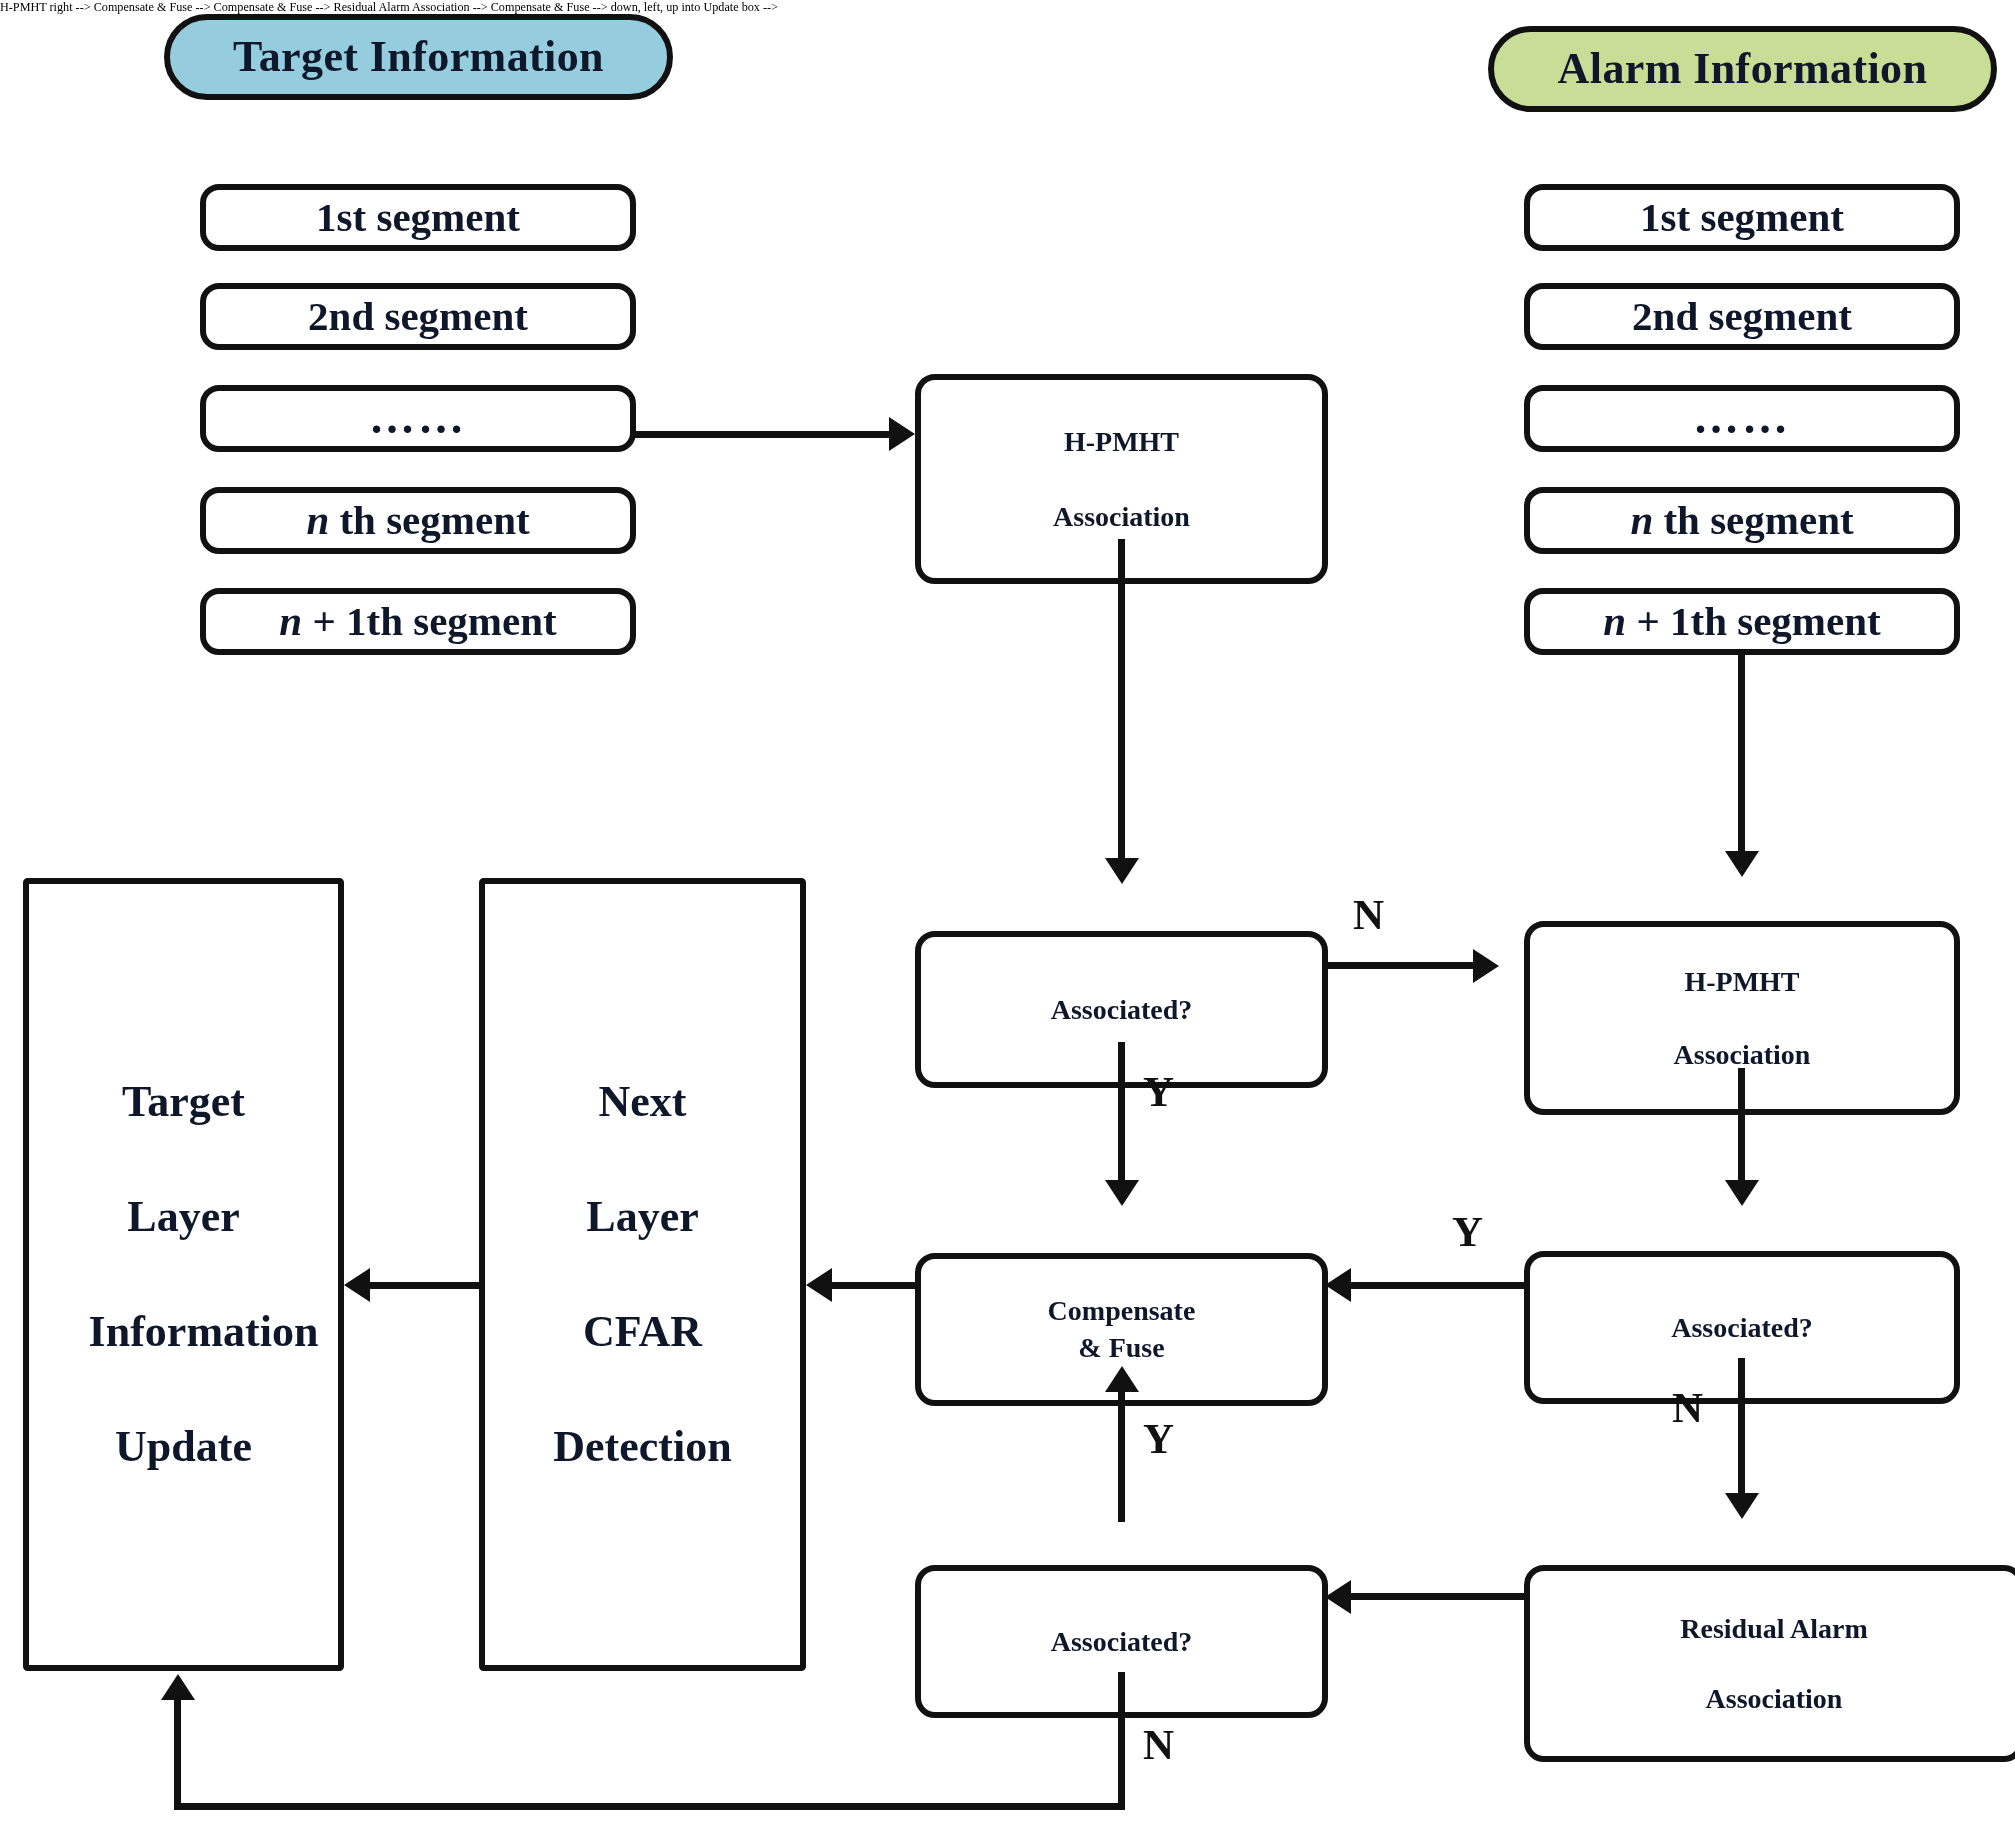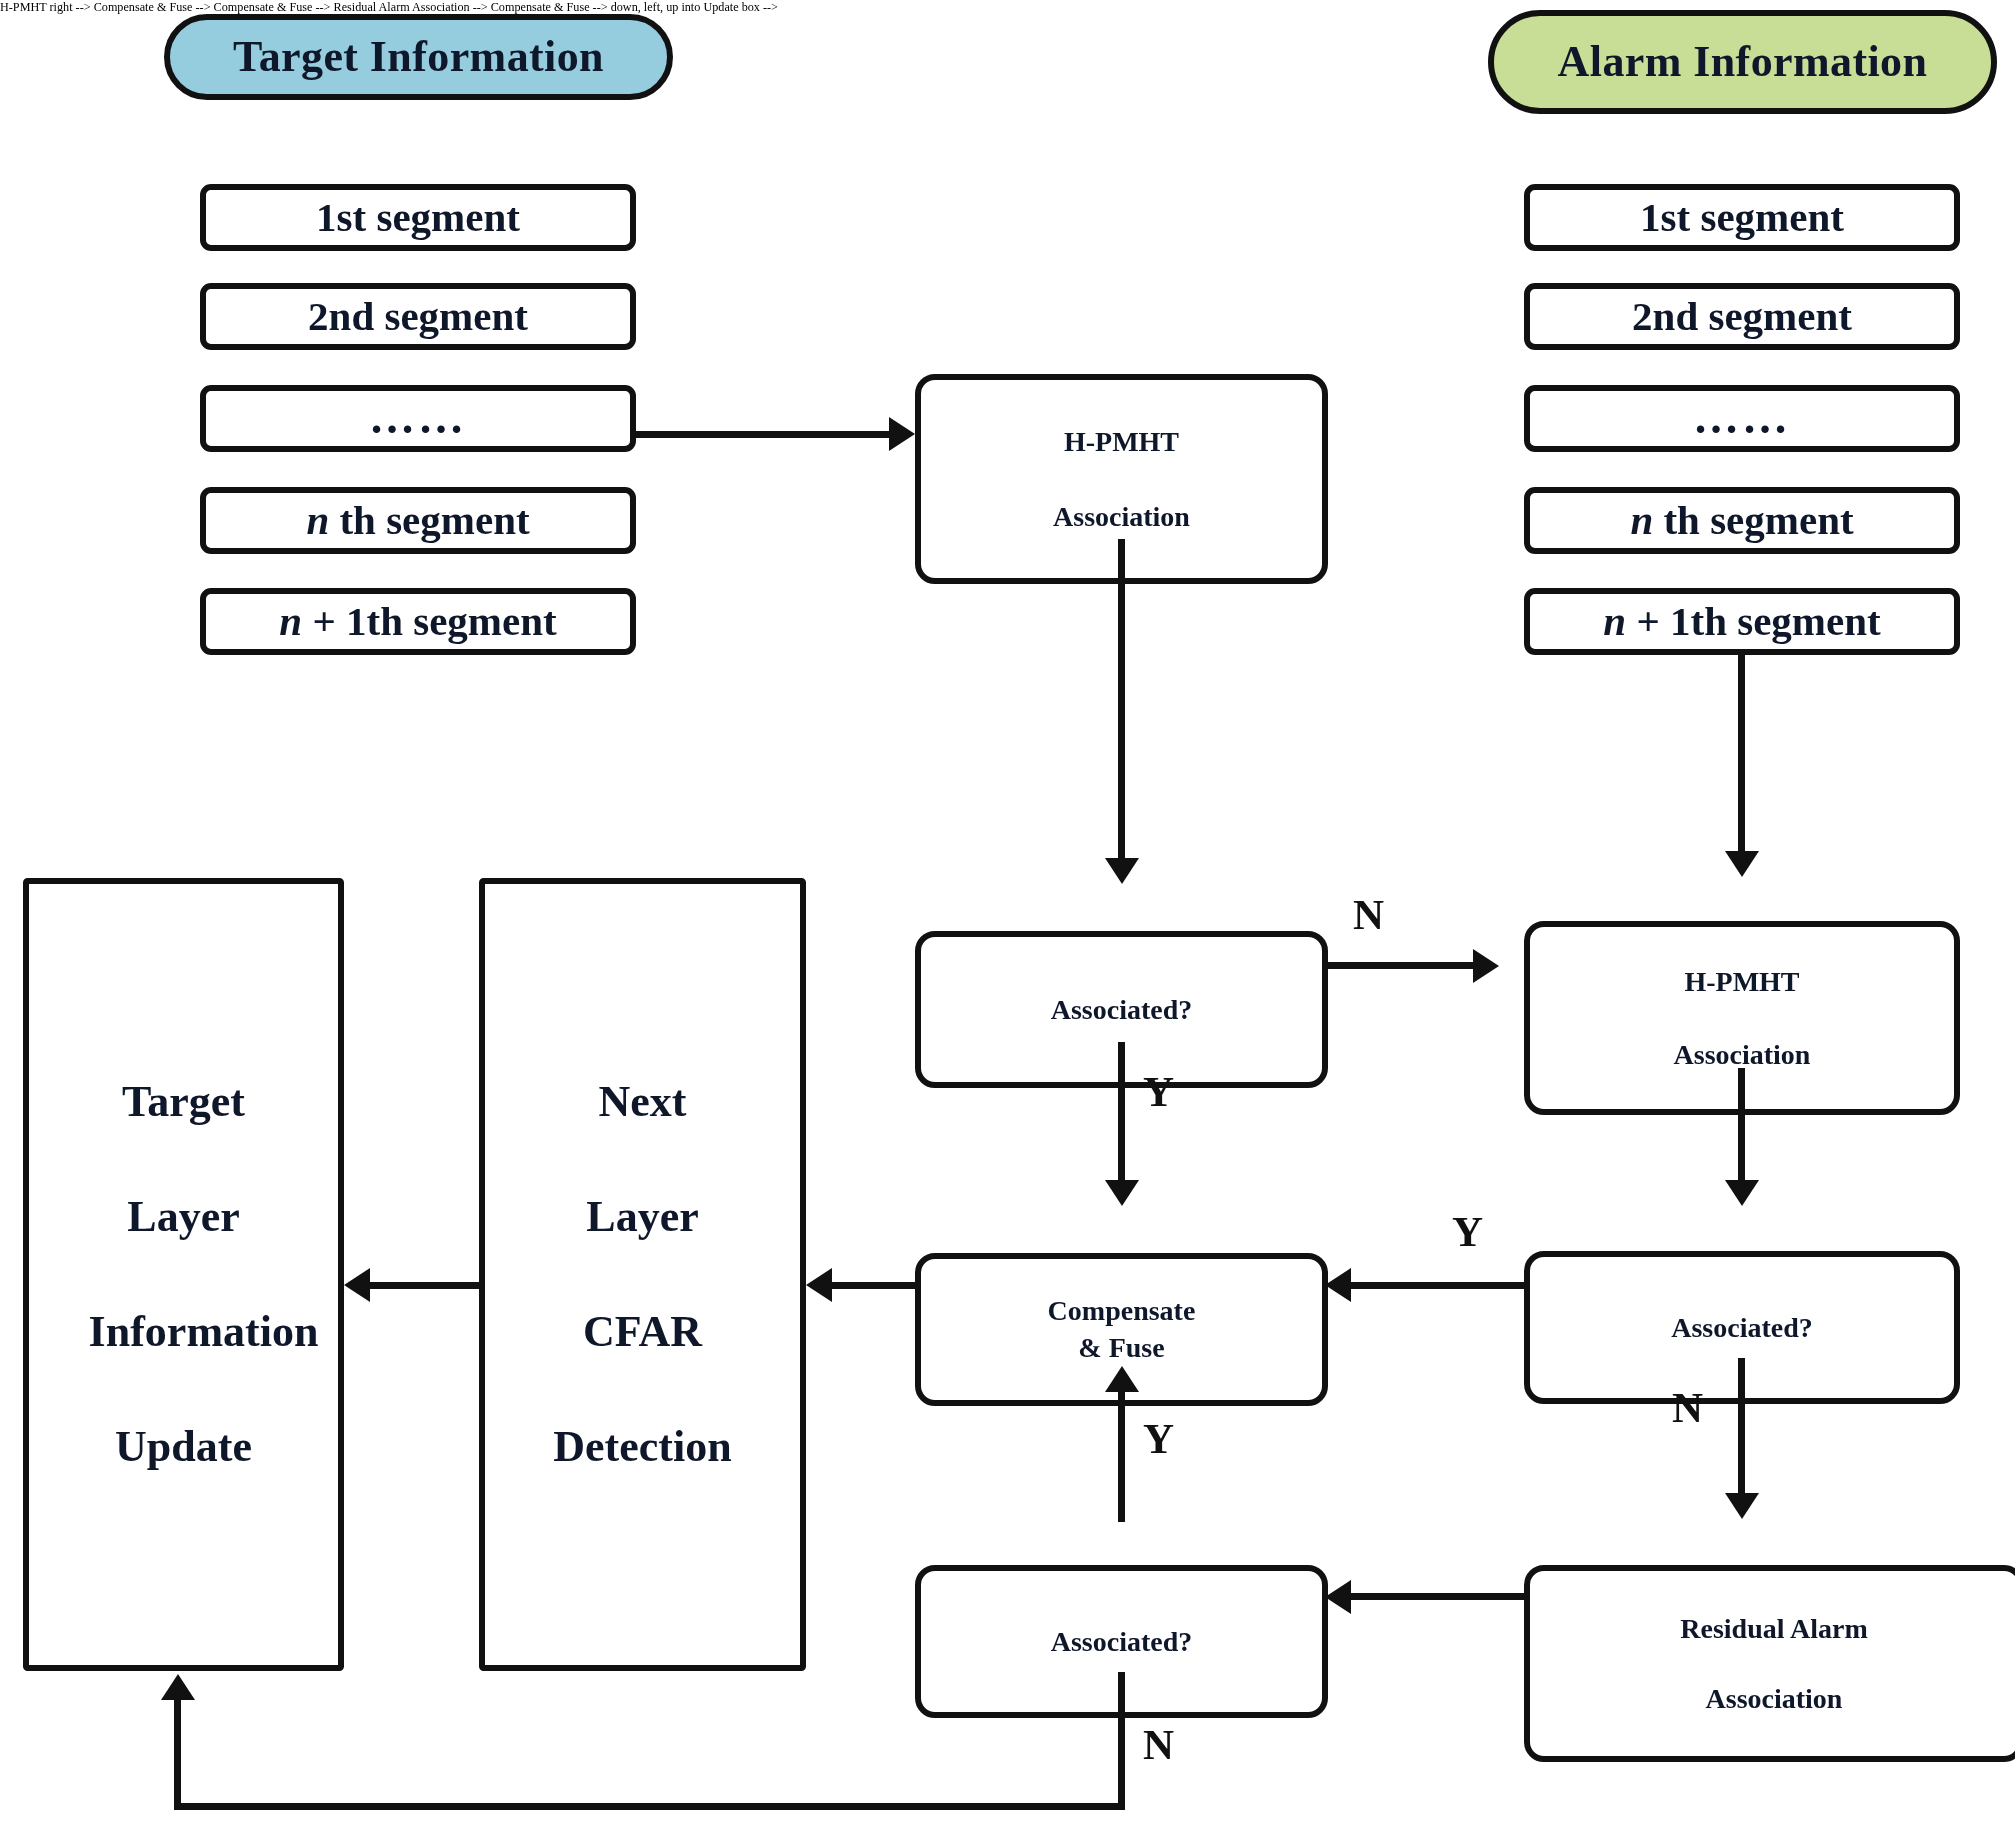--- a/index.html
+++ b/index.html
@@ -16,21 +16,21 @@
     flex-direction:column;
     align-items:center;
     justify-content:center;
     text-align:center;
     color:#0f172a;
     font-weight:bold;
     line-height:1.05;
   }
   .pill{ border-radius:69px; }
   .rnd{ border-radius:20px; }
-  .seg{ border-radius:11px; }
+  .seg{ border-radius:19px; }
   .sq{ border-radius:4.6px; }
 
   .node .ln{ display:block; }
 
   
   .t-head{ font-size:44px; letter-spacing:0.4px; }
   .t-seg { font-size:41px; }
   .t-proc{ font-size:28px;margin-top:44px; }
   .t-big { font-size:44px; }
   .t-dots{ font-size:46px; letter-spacing:3.1px; }
@@ -75,21 +75,21 @@
     <span class="ln">……</span>
   </div>
   <div class="node seg t-seg" style="left:200px;top:487px;width:436px;height:67px;">
     <span class="ln"><i class="it">n</i><span> th segment</span></span>
   </div>
   <div class="node seg t-seg" style="left:200px;top:588px;width:436px;height:67px;">
     <span class="ln"><i class="it">n</i><span> + 1th segment</span></span>
   </div>
 
   
-  <div class="node pill fill-green t-head" style="left:1488px;top:10px;width:509px;height:104px;">
+  <div class="node pill fill-green t-head" style="left:1488px;top:26px;width:509px;height:86px;">
     <span class="ln">Alarm Information</span>
   </div>
 
   <div class="node seg t-seg" style="left:1524px;top:184px;width:436px;height:67px;">
     <span class="ln">1st  segment</span>
   </div>
   <div class="node seg t-seg" style="left:1524px;top:283px;width:436px;height:67px;">
     <span class="ln">2nd  segment</span>
   </div>
   <div class="node seg t-dots" style="left:1524px;top:385px;width:436px;height:67px;">

